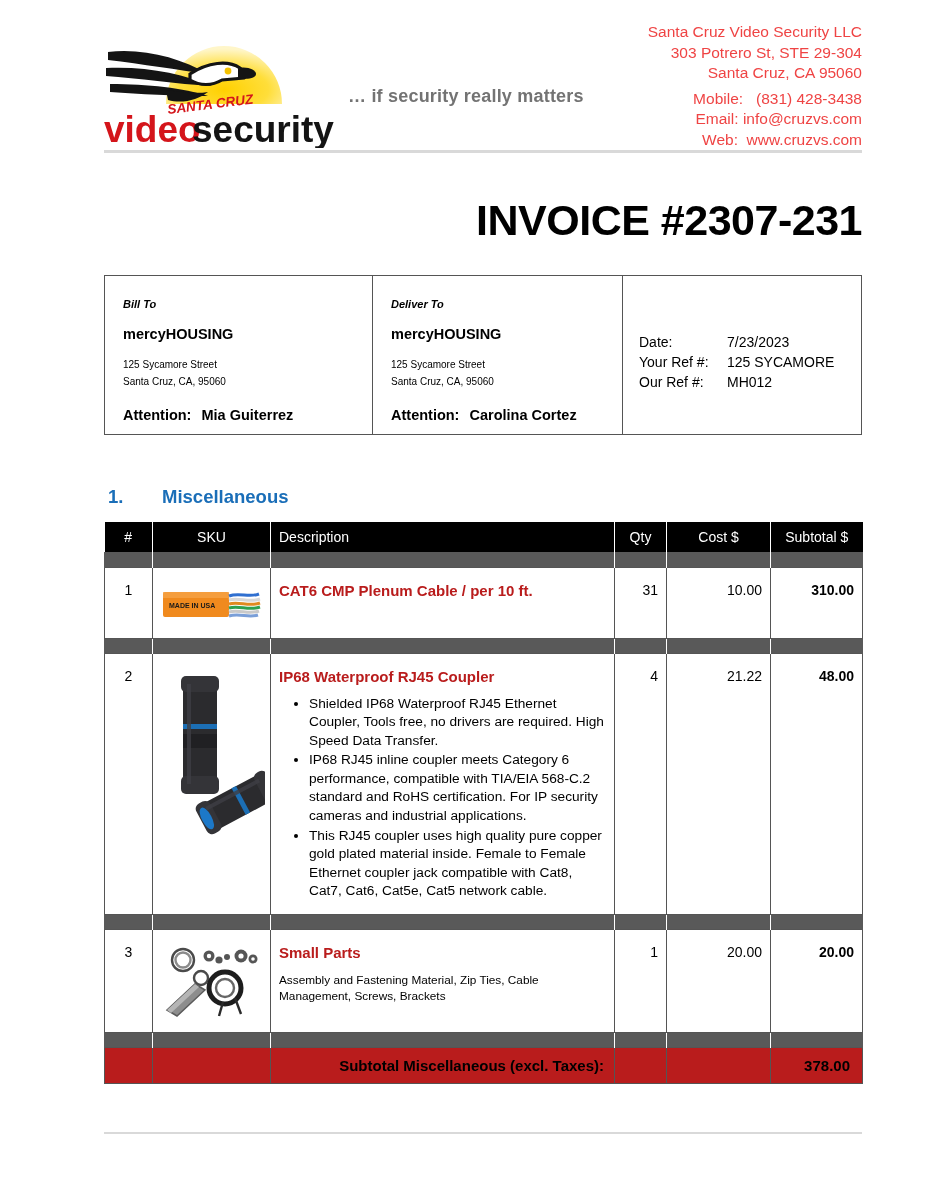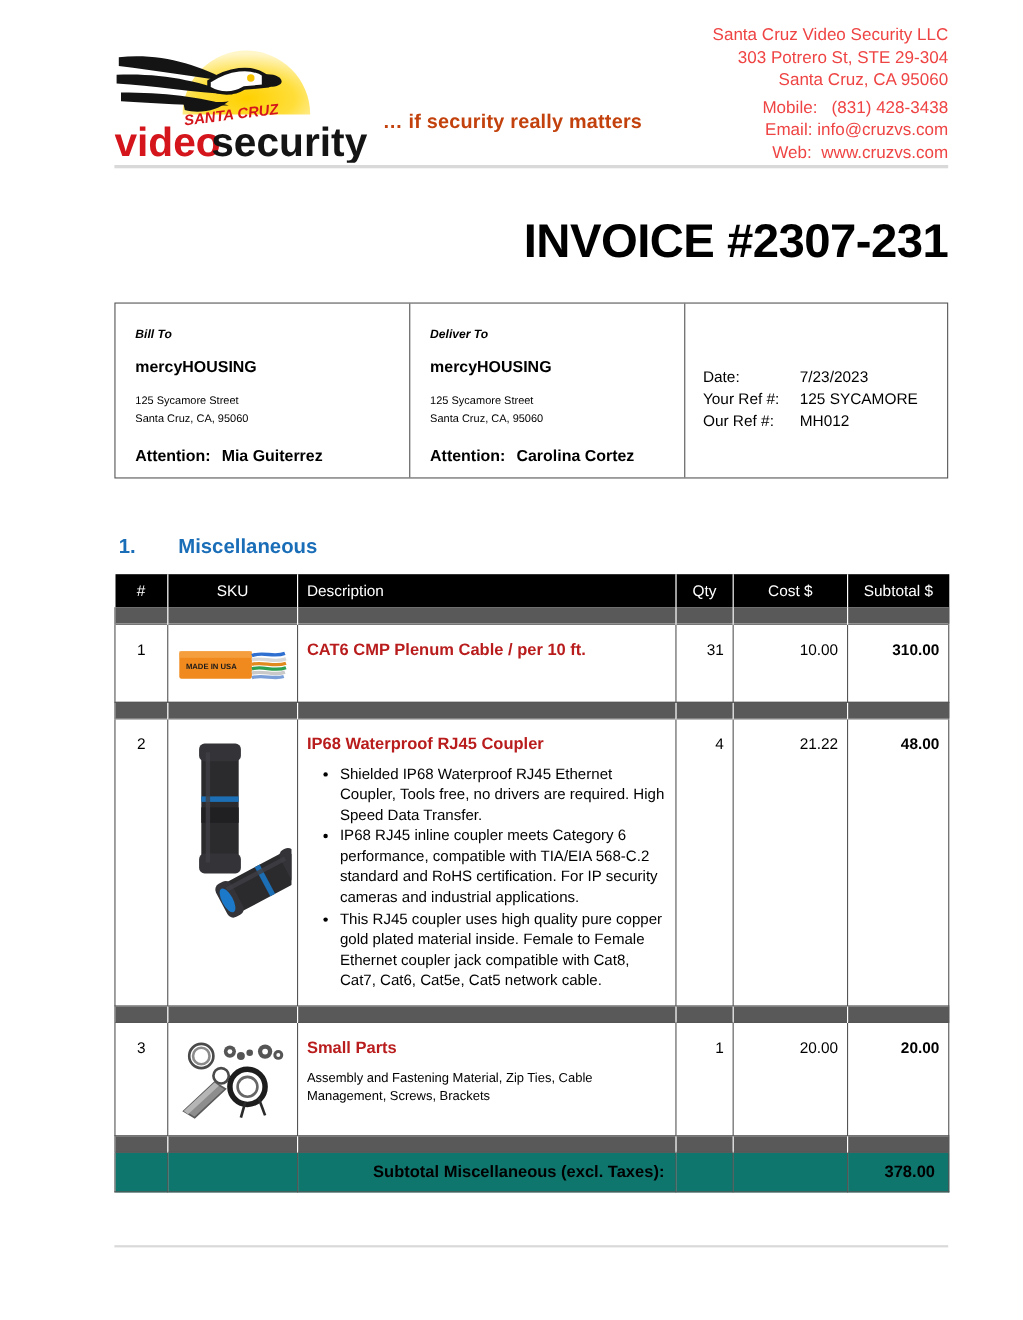--- a/index.html
+++ b/index.html
@@ -12,22 +12,22 @@
   }
   .page { position: relative; width: 930px; height: 1200px; background: #fff; }
 
   
   .header { position: absolute; left: 0; top: 0; width: 930px; height: 150px; }
 
   .logo-block { position: absolute; left: 104px; top: 8px; width: 240px; height: 140px; }
   .logo-svg { display: block; }
 
   .tagline {
-    position: absolute; left: 348px; top: 100px;
-    font-size: 18px; font-weight: bold; color: #c2410c;
+    position: absolute; left: 348px; top: 86px;
+    font-size: 18px; font-weight: bold; color: #737373;
     letter-spacing: 0.2px; white-space: nowrap;
   }
 
   .company-block {
     position: absolute; right: 68px; top: 22px;
     text-align: right; font-size: 15.5px; line-height: 20.5px; color: #ef4444;
   }
   .company-block .ln { white-space: nowrap; }
   .contact-rows { margin-top: 5px; }
   .contact-row { white-space: nowrap; }
@@ -115,21 +115,21 @@
   td.cell-qty { text-align: right; padding-top: 16px; }
   td.cell-cost { text-align: right; padding-top: 16px; padding-right: 14px; }
   td.cell-sub { text-align: right; padding-top: 16px; padding-right: 12px; font-weight: bold; }
 
   .prod-title { color: #b91c1c; font-weight: bold; font-size: 15px; }
   .prod-bullets { margin: 10px 0 0 0; padding-left: 30px; }
   .prod-bullets li { font-size: 13.7px; line-height: 18.6px; margin-bottom: 1px; }
   .prod-sub { font-size: 11.8px; line-height: 15.5px; margin-top: 12px; }
 
   .total-row td {
-    background: #0f766e; border: 1px solid #555; height: 36px; font-size: 15px;
+    background: #b91c1c; border: 1px solid #555; height: 36px; font-size: 15px;
   }
   .total-row td.total-label { text-align: right; font-weight: bold; padding-right: 10px; }
   .total-row td.total-val { text-align: right; font-weight: bold; padding-right: 12px; }
 
   
   .pic { display: block; margin: 0 auto; }
 
   
   .footer-rule {
     position: absolute; left: 104px; top: 1132px; width: 758px; height: 2px;

